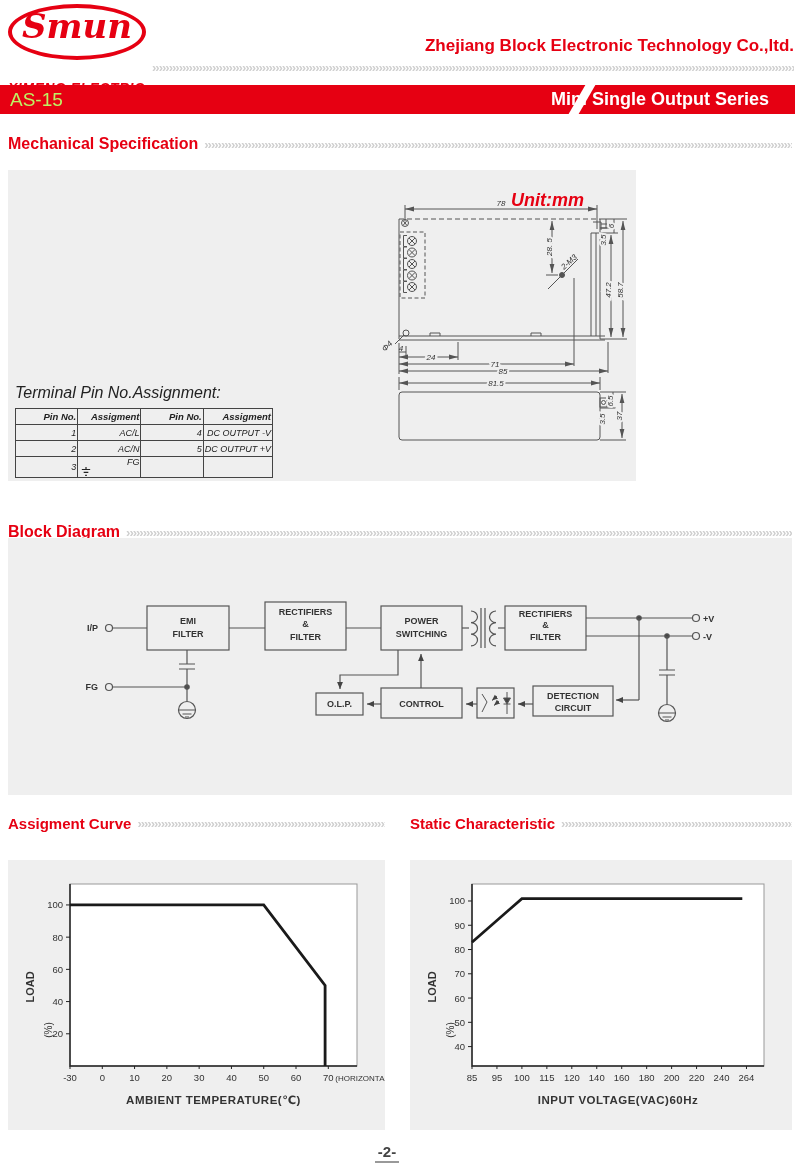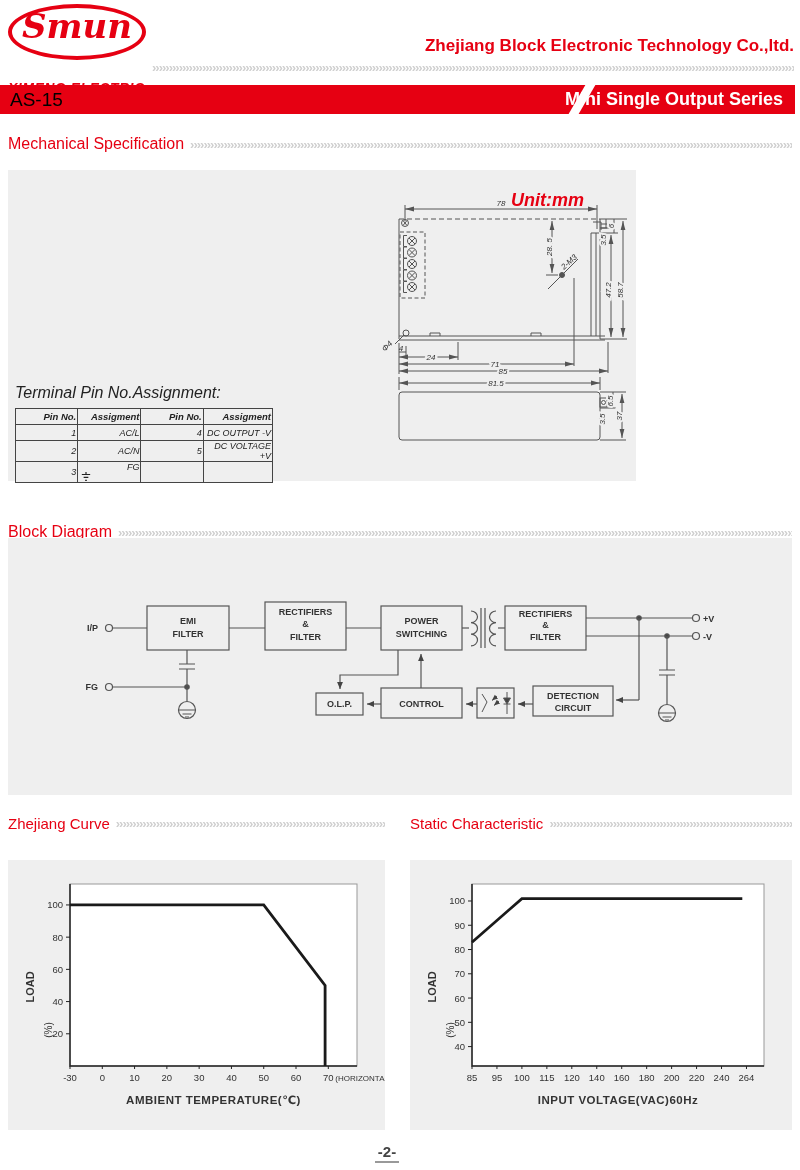--- a/index.html
+++ b/index.html
@@ -11,27 +11,27 @@
   .logo{position:absolute;left:8px;top:4px;width:142px;}
   .logo-oval{width:138px;height:56px;border:4px solid var(--red);border-radius:50%;display:flex;align-items:flex-start;justify-content:center;}
   .logo-text{font-family:"DejaVu Serif","Liberation Serif",serif;font-style:italic;font-weight:bold;font-size:34px;color:var(--red);transform:translateY(-2px);}
   .logo-sub{font-size:14px;font-style:italic;font-weight:bold;color:var(--red);letter-spacing:.5px;text-align:left;margin-top:20px;}
   .company{position:absolute;right:6px;top:36px;font-size:17px;font-weight:bold;color:var(--red);}
   .chev{overflow:hidden;white-space:nowrap;color:#cfcfcf;font-size:13px;letter-spacing:-1px;font-weight:bold;}
   .chev-top{position:absolute;left:152px;right:6px;top:60px;height:16px;line-height:16px;}
 
   
   .banner{position:absolute;left:0;top:85px;width:795px;height:29px;background:var(--red);}
-  .banner-model{position:absolute;left:10px;top:4px;color:#000000;font-size:19px;}
+  .banner-model{position:absolute;left:10px;top:4px;color:#bef264;font-size:19px;}
   .banner-slash{position:absolute;right:208px;top:0;width:10px;height:29px;background:#fff;transform:skewX(-30deg);}
-  .banner-series{position:absolute;right:12px;top:4px;color:#fff;font-size:18px;font-weight:bold;}
+  .banner-series{position:absolute;right:26px;top:4px;color:#fff;font-size:18px;font-weight:bold;}
 
   
   .sec-head{position:absolute;display:flex;align-items:center;gap:6px;height:22px;}
-  .sec-title{color:var(--red);font-weight:normal;font-size:16px;white-space:nowrap;}
+  .sec-title{color:var(--red);font-weight:bold;font-size:16px;white-space:nowrap;}
   .sec-head .chev{flex:1;height:16px;line-height:16px;transform:translateY(1px);}
   #head-mech{left:8px;top:133px;width:784px;}
   #head-block{left:8px;top:501px;width:784px;margin-top:20px;}
   #head-der{left:8px;top:812px;width:377px;}
   #head-sta{left:410px;top:812px;width:382px;}
 
   
   .panel{position:absolute;background:var(--panel);}
   #panel-mech{left:8px;top:170px;width:628px;height:311px;font-style:italic;}
   #panel-block{left:8px;top:538px;width:784px;height:257px;}
@@ -187,21 +187,21 @@
             <tr>
               <td>1</td>
               <td>AC/L</td>
               <td>4</td>
               <td>DC OUTPUT -V</td>
             </tr>
             <tr>
               <td>2</td>
               <td>AC/N</td>
               <td>5</td>
-              <td>DC VOLTAGE +V</td>
+              <td>DC OUTPUT +V</td>
             </tr>
             <tr>
               <td>3</td>
               <td>FG<svg viewBox="0 0 12 12" width="10" height="10" class="gnd-ico">
                   <path d="M6,0 V3 M1,3 H11 M3.2,6.5 H8.8 M5,10 H7" stroke="#222" stroke-width="1.4" fill="none"></path>
                 </svg></td>
               <td></td>
               <td></td>
             </tr>
           </tbody>
@@ -291,21 +291,21 @@
         <text x="413.5" y="169">CONTROL</text>
         <text x="565" y="161">DETECTION</text>
         <text x="565" y="173">CIRCUIT</text>
         <text x="695" y="84" text-anchor="start">+V</text>
         <text x="695" y="102" text-anchor="start">-V</text>
       </g>
     </svg>
   </div>
 
   <div class="sec-head" id="head-der">
-    <span class="sec-title" style="font-size:15px">Zhejiang Curve</span>
+    <span class="sec-title" style="font-size:15px">Assigment Curve</span>
     <span class="chev">››››››››››››››››››››››››››››››››››››››››››››››››››››››››››››››››››››››››››››››››››››››››››››››››››››››››››››››››››››››››››››››››››››››››››››››››››››››››››››››››››››››››››››››››››››››››››››››››››››››››››››››››››››››››››››››››››››››››››››››››</span>
   </div>
   <div class="sec-head" id="head-sta">
     <span class="sec-title" style="font-size:15px">Static Characteristic</span>
     <span class="chev">››››››››››››››››››››››››››››››››››››››››››››››››››››››››››››››››››››››››››››››››››››››››››››››››››››››››››››››››››››››››››››››››››››››››››››››››››››››››››››››››››››››››››››››››››››››››››››››››››››››››››››››››››››››››››››››››››››››››››››››››</span>
   </div>
 
   <div class="panel" id="panel-der">
     <svg width="377" height="270" viewBox="0 0 377 270">
         <rect x="62" y="24" width="287" height="182" fill="#fff" stroke="#999" stroke-width="1"></rect>

